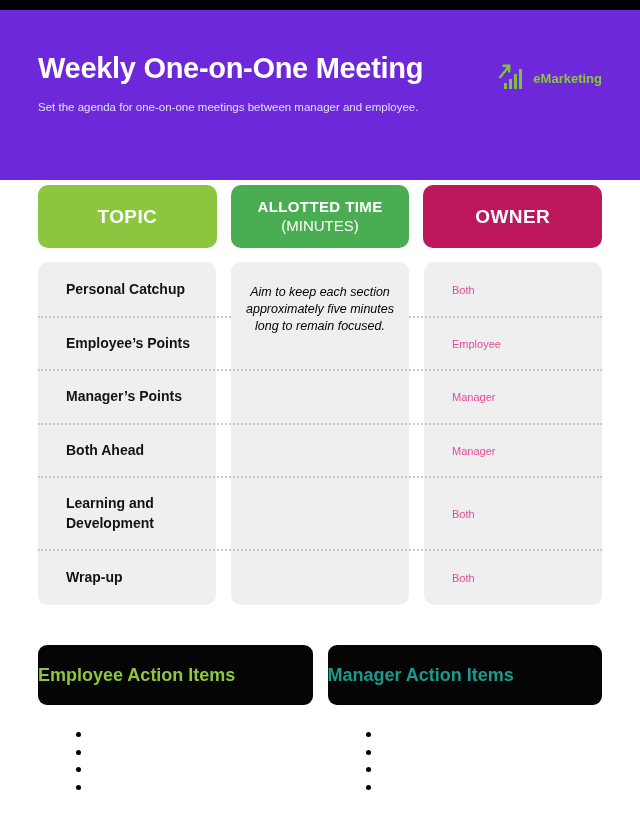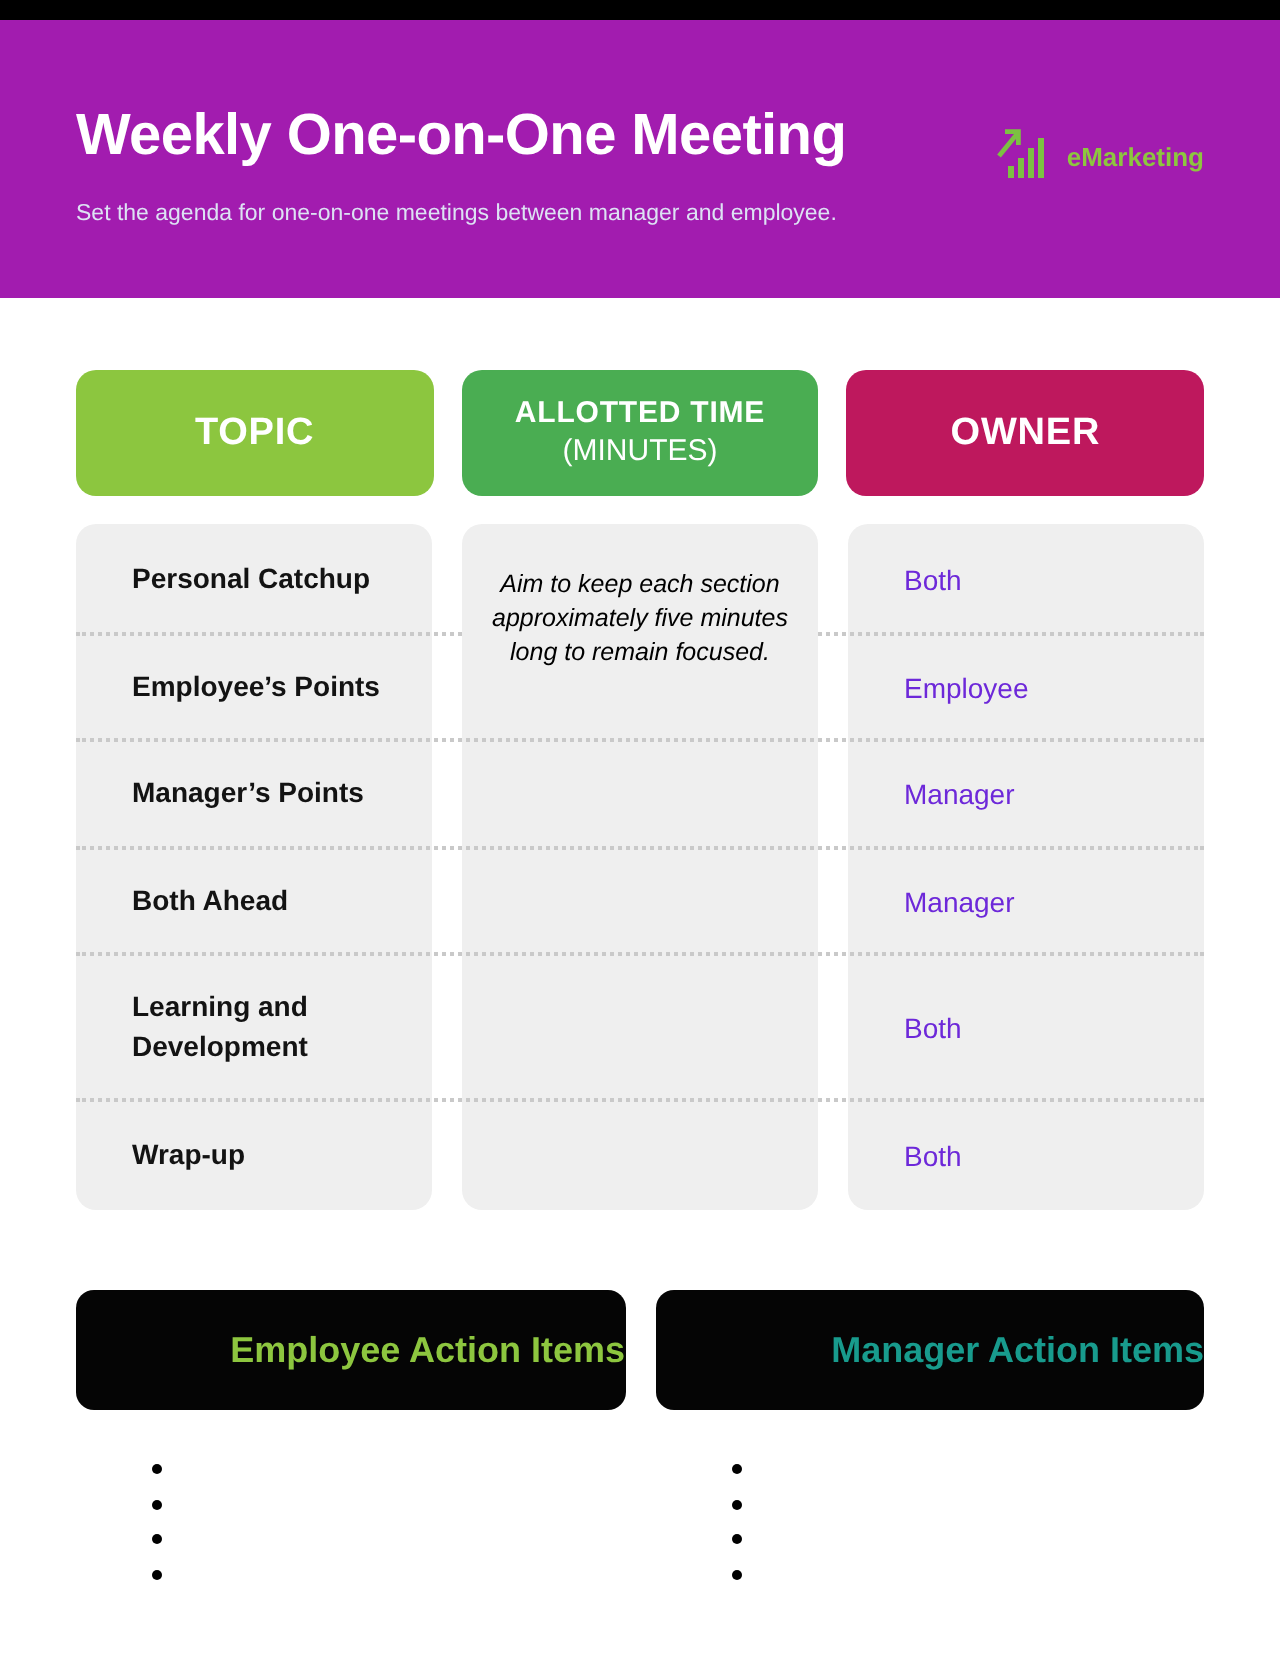--- a/index.html
+++ b/index.html
@@ -4,21 +4,21 @@
 <style>
   html, body { margin:0; padding:0; background:#ffffff; }
   .canvas {
     position:relative; width:640px; height:828px; background:#ffffff;
     font-family:"Liberation Sans", sans-serif; overflow:hidden;
   }
   
   .top-bar { position:absolute; top:0; left:0; width:640px; height:10px; background:#000000; }
 
   
-  .header { position:absolute; top:10px; left:0; width:640px; height:139px; background:#a21caf; }
+  .header { position:absolute; top:10px; left:0; width:640px; height:170px; background:#6d28d9; }
   .header-title {
     position:absolute; left:38px; top:42px; color:#ffffff;
     font-size:29px; font-weight:bold; letter-spacing:-0.3px; white-space:nowrap;
   }
   .header-subtitle {
     position:absolute; left:38px; top:91px; color:#dde2f4; font-size:11.5px; white-space:nowrap;
   }
   .logo { position:absolute; top:52px; right:38px; display:flex; align-items:center; gap:8px;text-align:right; }
   .logo-text { color:#8dc63f; font-size:13px; font-weight:bold; }
 
@@ -43,35 +43,35 @@
   .colbg.b1 { left:193px; }
   .colbg.b2 { left:386px; }
   .sep { position:absolute; left:0; width:564px; height:0; border-top:2px dotted #c9c9c9; z-index:2; }
   .sep.s0 { top:54px; } .sep.s1 { top:107px; } .sep.s2 { top:161px; }
   .sep.s3 { top:214px; } .sep.s4 { top:287px; }
 
   .topics { position:absolute; left:0; top:0; width:178px; z-index:3; }
   .owners { position:absolute; left:386px; top:0; width:178px; z-index:3; }
   .cell-row { display:flex; align-items:center; padding-left:28px; padding-right:8px; box-sizing:border-box; }
   .topics .cell-row { font-size:14px; font-weight:bold; color:#131313; line-height:1.4; }
-  .owners .cell-row { font-size:14px; color:#6d28d9; }
+  .owners .cell-row { font-size:11px; color:#ec4899; }
   .rh0 { height:55px; } .rh1 { height:53px; } .rh2 { height:54px; }
   .rh3 { height:53px; } .rh4 { height:73px; } .rh5 { height:55px; }
 
   .note {
     position:absolute; left:193px; top:16px; width:178px; z-index:3; box-sizing:border-box;
     background:#efefef; padding:6px 13px; font-style:italic; font-size:12.5px;
     line-height:17px; text-align:center; color:#000000;
   }
 
   
   .actions { position:absolute; top:645px; left:38px; width:564px; height:60px; display:flex; gap:15px; }
   .action-btn {
     flex:1; background:#050505; border-radius:9px; display:flex;
-    align-items:center; justify-content:flex-end; font-size:18px; font-weight:bold;
+    align-items:center; justify-content:flex-start; font-size:18px; font-weight:bold;
   }
   .action-btn.employee .action-label { color:#8dc63f; }
   .action-btn.manager  .action-label { color:#189b8d; }
 
   
   .bullet-lists { position:absolute; top:726px; left:38px; width:564px; display:flex; gap:15px; }
   .bullets { flex:1; padding-left:38px; }
   .bullet-item { height:17.6px; display:flex; align-items:center; }
   .bullet-item::before { content:""; width:5px; height:5px; border-radius:50%; background:#000000; }
 </style>

